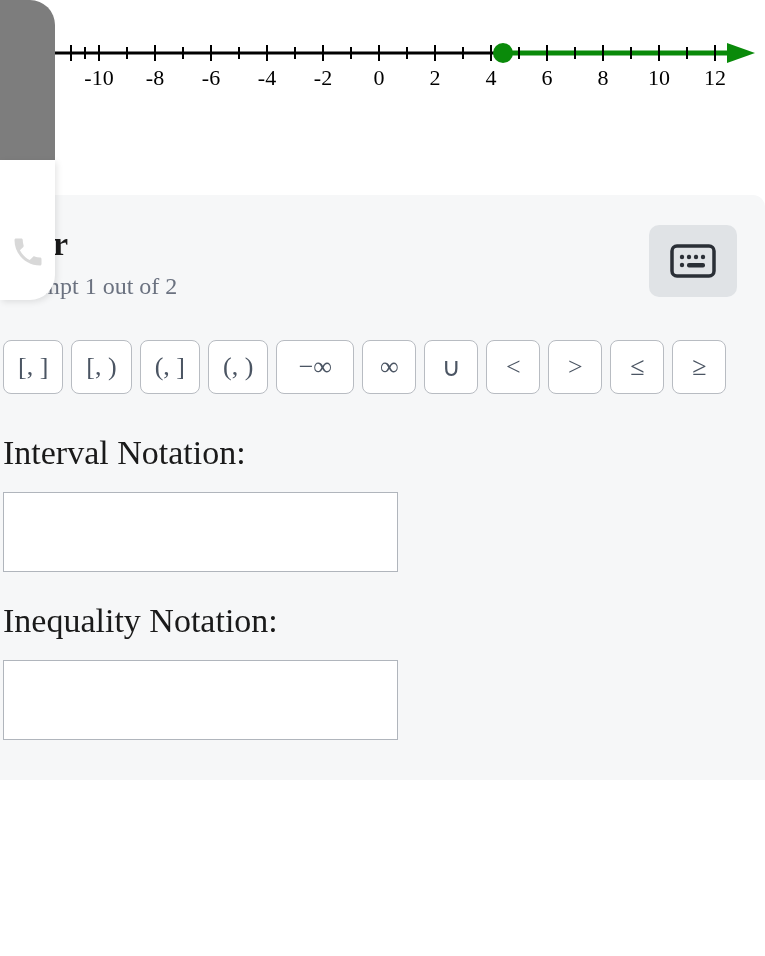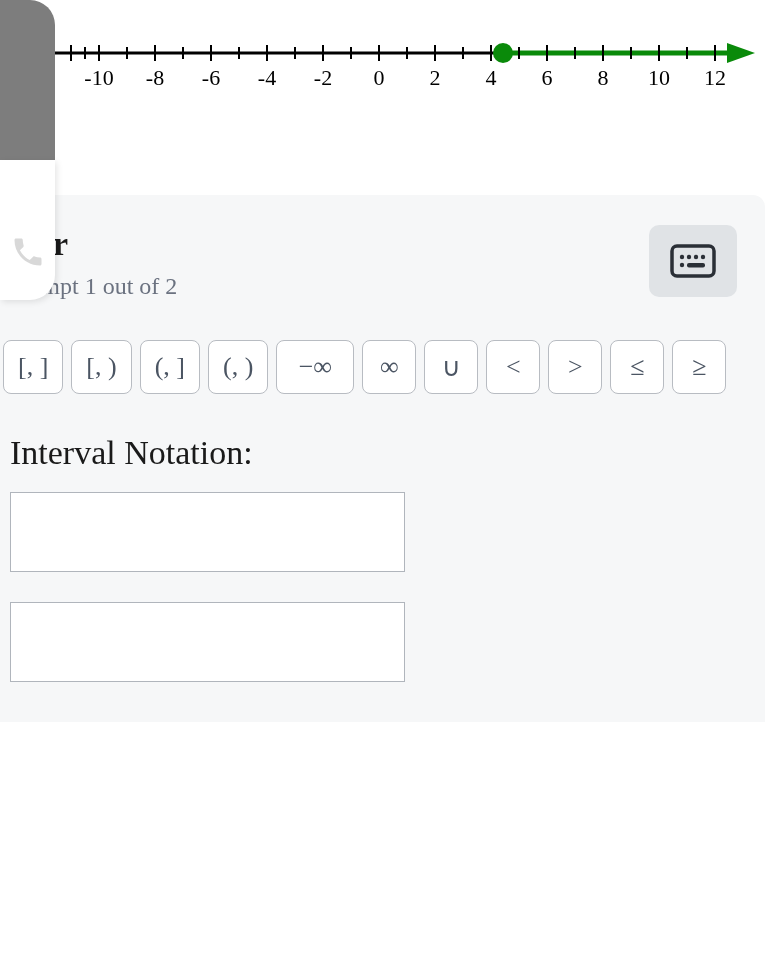--- a/index.html
+++ b/index.html
@@ -78,21 +78,21 @@
       cursor: pointer;
       display: flex;
       align-items: center;
       justify-content: center;
       font-family: Georgia, serif;
     }
     .symbol-btn.wide {
       min-width: 78px;
     }
     .field-section {
-      padding: 30px 10px 0 10px;
+      padding: 30px 10px 0 3px;
     }
     .field-label {
       font-size: 34px;
       color: #1a1a1a;
       margin-bottom: 20px;
       font-family: Georgia, serif;
       font-weight: normal;
     }
     .answer-input {
       width: 395px;
@@ -231,15 +231,16 @@
     <button class="symbol-btn">≤</button>
     <button class="symbol-btn">≥</button>
   </div>
 
   <div class="field-section">
     <div class="field-label">Interval Notation:</div>
     <input class="answer-input" type="text" style="">
   </div>
 
   <div class="field-section">
+    <div class="field-label">Inequality Notation:</div>
     <input class="answer-input" type="text" style="">
   </div>
 </div>
 
 </body></html>

